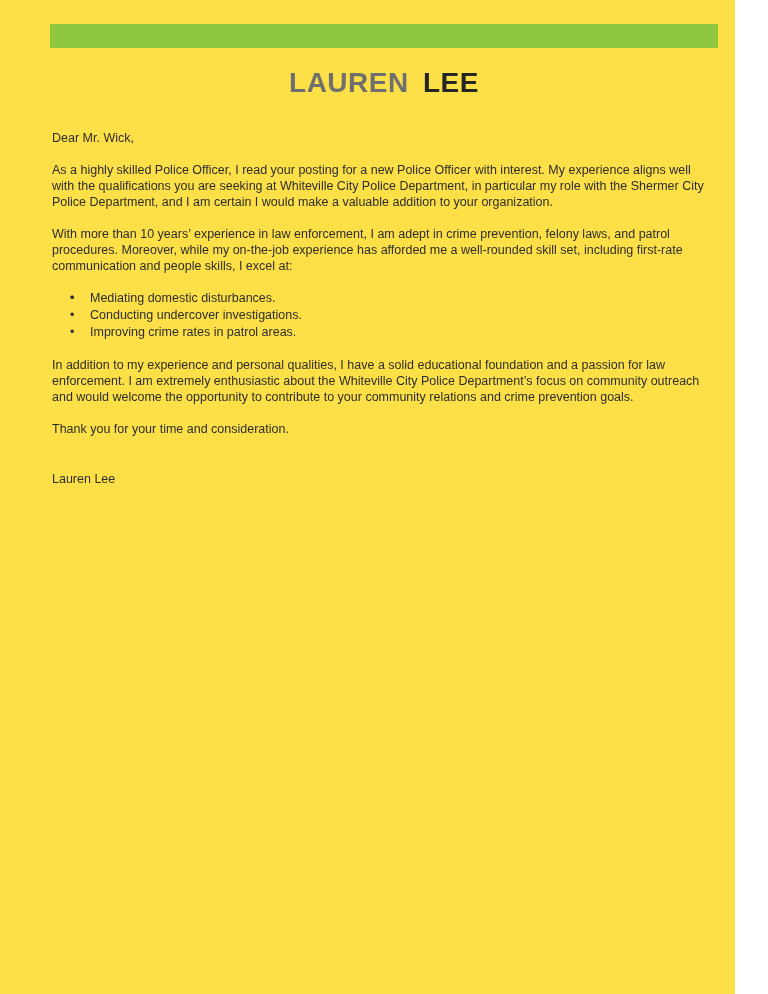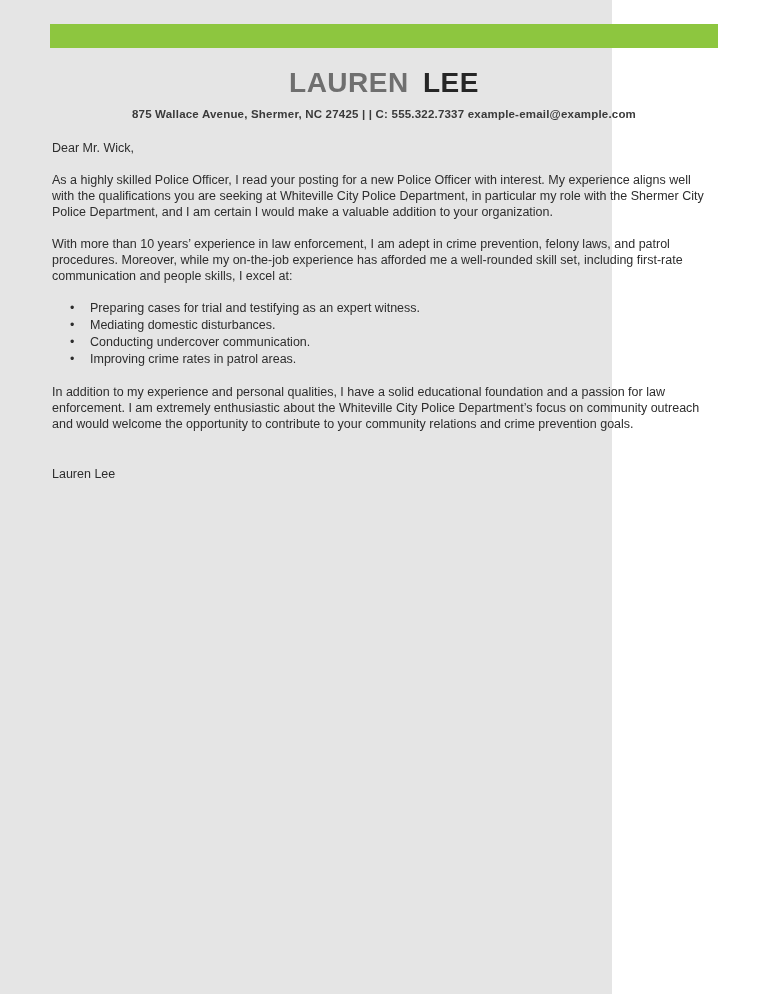--- a/index.html
+++ b/index.html
@@ -6,23 +6,23 @@
   html, body { margin: 0; padding: 0; }
   body {
     width: 768px;
     height: 994px;
     background: #ffffff;
     font-family: "Liberation Sans", sans-serif;
     overflow: hidden;
   }
   .page {
     position: relative;
-    width: 612px;
+    width: 735px;
     height: 994px;
-    background: #e5e5e5;
+    background: #fde047;
     text-decoration: underline;
   }
   .accent-bar {
     position: absolute;
     left: 50px;
     top: 24px;
     width: 668px;
     height: 24px;
     background: #8dc63f;
   }
@@ -52,21 +52,20 @@
     color: #3a3a3a;
   }
   .letter-body {
     position: absolute;
     left: 52px;
     top: 130px;
     width: 660px;
     font-size: 12.5px;
     line-height: 16px;
     color: #2d2d2d;
-    margin-top: 10px;
   }
   .letter-body p { margin: 0 0 16px 0; }
   .bullet-list {
     margin: 0 0 16px 0;
     padding: 0 0 0 18px;
     list-style: none;
   }
   .bullet-list li {
     position: relative;
     padding-left: 20px;
@@ -86,51 +85,50 @@
 
 <div class="page">
 
   <div class="accent-bar"></div>
 
   <div class="name-title">
     <span class="name-first">LAUREN</span>
     <span class="name-last">LEE</span>
   </div>
 
-  <div class="contact-line">875 Wallace Avenue, Shermer, NC 27425 | | C: 555.322.7337 example-email@example.com</div>
 
   <div class="letter-body">
 
     <p>Dear Mr. Wick,</p>
 
     <p>As a highly skilled Police Officer, I read your posting for a new Police Officer with interest. My experience aligns well with the qualifications you are seeking at Whiteville City Police Department, in particular my role with the Shermer City Police Department, and I am certain I would make a valuable addition to your organization.</p>
 
     <p>With more than 10 years’ experience in law enforcement, I am adept in crime prevention, felony laws, and patrol procedures. Moreover, while my on-the-job experience has afforded me a well-rounded skill set, including first-rate communication and people skills, I excel at:</p>
 
     <ul class="bullet-list">
       <li>
         <span class="bullet-dot">•</span>
-        <span>Preparing cases for trial and testifying as an expert witness.</span>
       </li>
       <li>
         <span class="bullet-dot">•</span>
         <span>Mediating domestic disturbances.</span>
       </li>
       <li>
         <span class="bullet-dot">•</span>
-        <span>Conducting undercover communication.</span>
+        <span>Conducting undercover investigations.</span>
       </li>
       <li>
         <span class="bullet-dot">•</span>
         <span>Improving crime rates in patrol areas.</span>
       </li>
     </ul>
 
     <p>In addition to my experience and personal qualities, I have a solid educational foundation and a passion for law enforcement. I am extremely enthusiastic about the Whiteville City Police Department’s focus on community outreach and would welcome the opportunity to contribute to your community relations and crime prevention goals.</p>
 
 
+    <p>Thank you for your time and consideration.</p>
 
 
     <p class="signature">Lauren Lee</p>
 
   </div>
 
 </div>
 
 </body></html>

